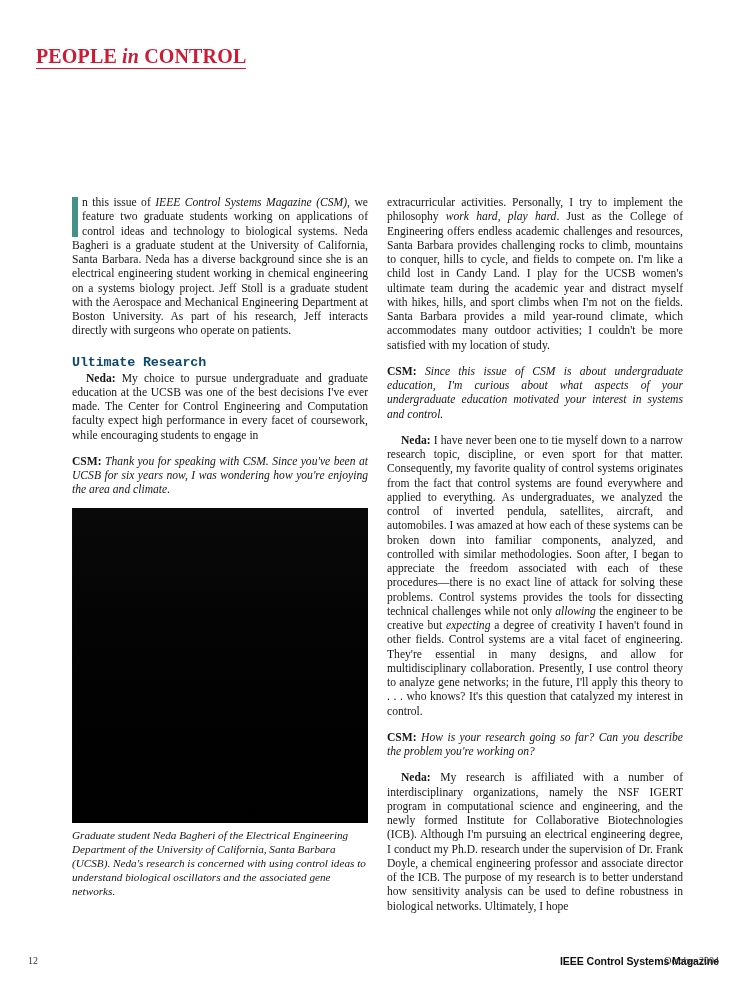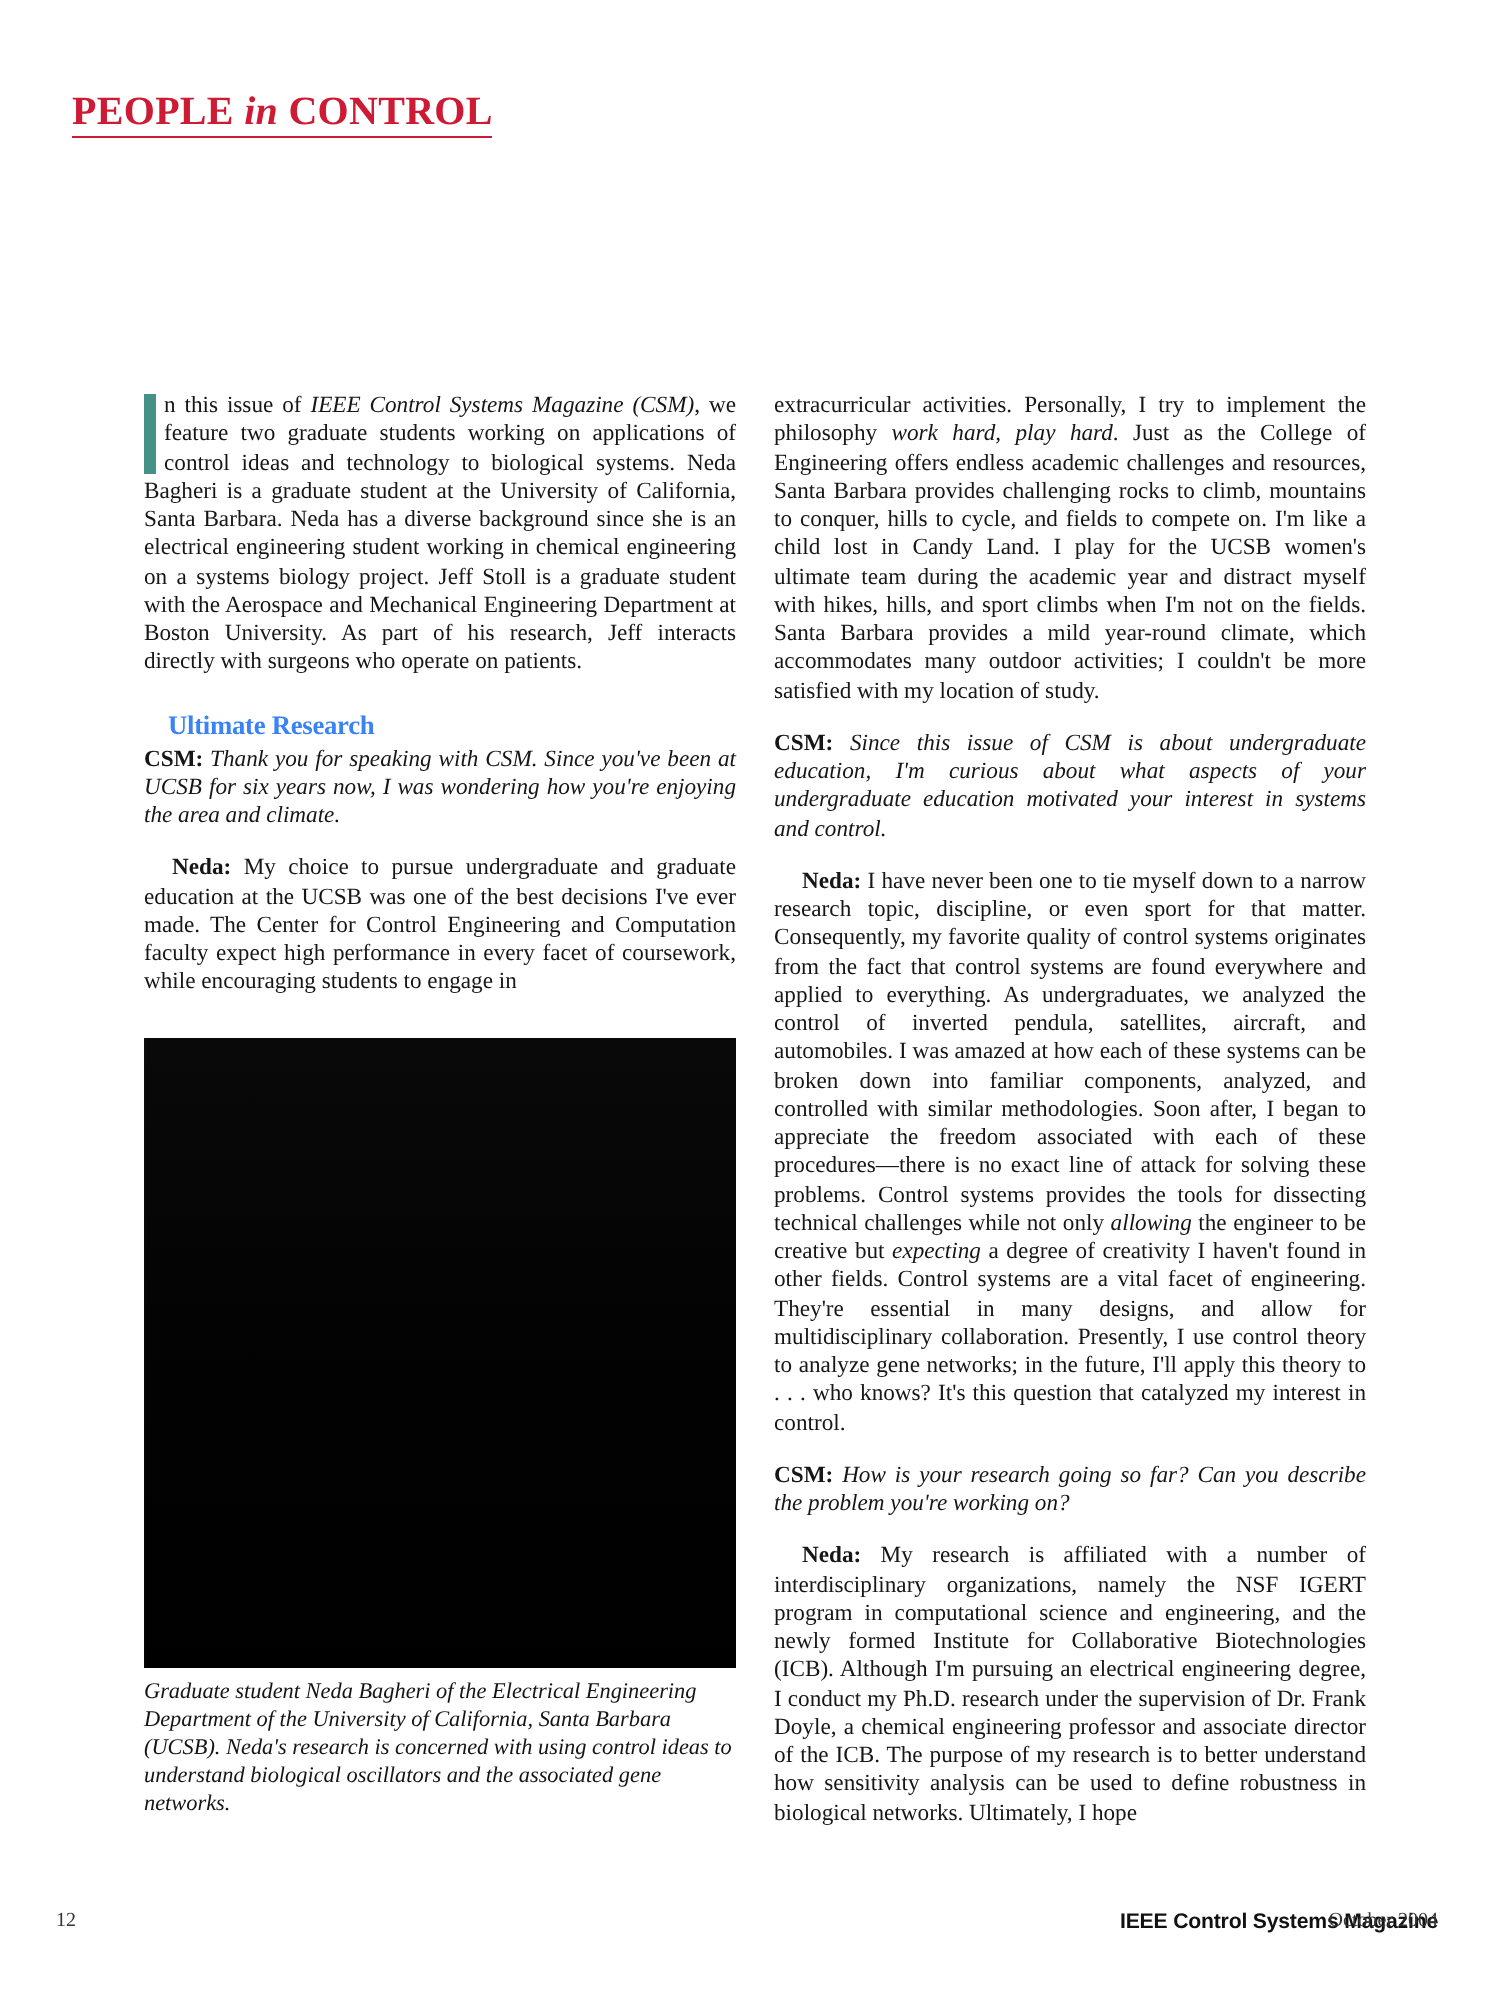--- a/index.html
+++ b/index.html
@@ -76,32 +76,32 @@
     margin: 1px 4px 0 0;
   }
   .dropcap-bar {
     display: block;
     width: 6px;
     height: 40px;
     background: #459087;
   }
 
   h2.section-head {
-    margin: 0 0 2px 12px;
-    font-family: Liberation Serif, serif;
+    margin: 0 0 2px 0;
+    font-family: Liberation Mono, monospace;
     font-size: 13.4px;
     font-weight: bold;
     letter-spacing: -0.15px;
-    color: #3b82f6;
+    color: #0c4a6e;
   }
   .head-spacer { height: 16px; }
 
   
   .figure {
-    margin-top: 20px;
+    margin-top: 10px;
   }
   .photo {
     width: 296px;
     height: 315px;
     background: #050505;
     background-image:
       linear-gradient(90deg, rgba(255,255,255,0.020) 0 1px, rgba(0,0,0,0) 1px 34px),
       linear-gradient(180deg, #090909 0%, #030303 45%, #000000 100%);
     display: block;
   }
@@ -162,26 +162,26 @@
     <p class="body">
       <span class="dropcap-wrap">
           <span class="dropcap-bar"></span>
         </span><span>n this issue of </span><span class="i">IEEE Control Systems Magazine (CSM)</span><span>, we feature two graduate students working on applications of control ideas and technology to biological systems. Neda Bagheri is a graduate student at the University of California, Santa Barbara. Neda has a diverse background since she is an electrical engineering student working in chemical engineering on a systems biology project. Jeff Stoll is a graduate student with the Aerospace and Mechanical Engineering Department at Boston University. As part of his research, Jeff interacts directly with surgeons who operate on patients.</span>
     </p>
 
     <div class="head-spacer"></div>
 
     <h2 class="section-head">Ultimate Research</h2>
 
+    <p class="body indent">
+      <span class="b">Neda:</span><span> My choice to pursue undergraduate and graduate education at the UCSB was one of the best decisions I've ever made. The Center for Control Engineering and Computation faculty expect high performance in every facet of coursework, while encouraging students to engage in</span>
+    </p>
+
     <p class="body">
       <span class="b">CSM:</span><span class="i"> Thank you for speaking with CSM. Since you've been at UCSB for six years now, I was wondering how you're enjoying the area and climate.</span>
-    </p>
-
-    <p class="body indent">
-      <span class="b">Neda:</span><span> My choice to pursue undergraduate and graduate education at the UCSB was one of the best decisions I've ever made. The Center for Control Engineering and Computation faculty expect high performance in every facet of coursework, while encouraging students to engage in</span>
     </p>
 
     <div class="figure">
       <div class="photo"></div>
       <p class="caption">Graduate student Neda Bagheri of the Electrical Engineering Department of the University of California, Santa Barbara (UCSB). Neda's research is concerned with using control ideas to understand biological oscillators and the associated gene networks.</p>
     </div>
 
   </div>
 
   <div class="col col-right">

